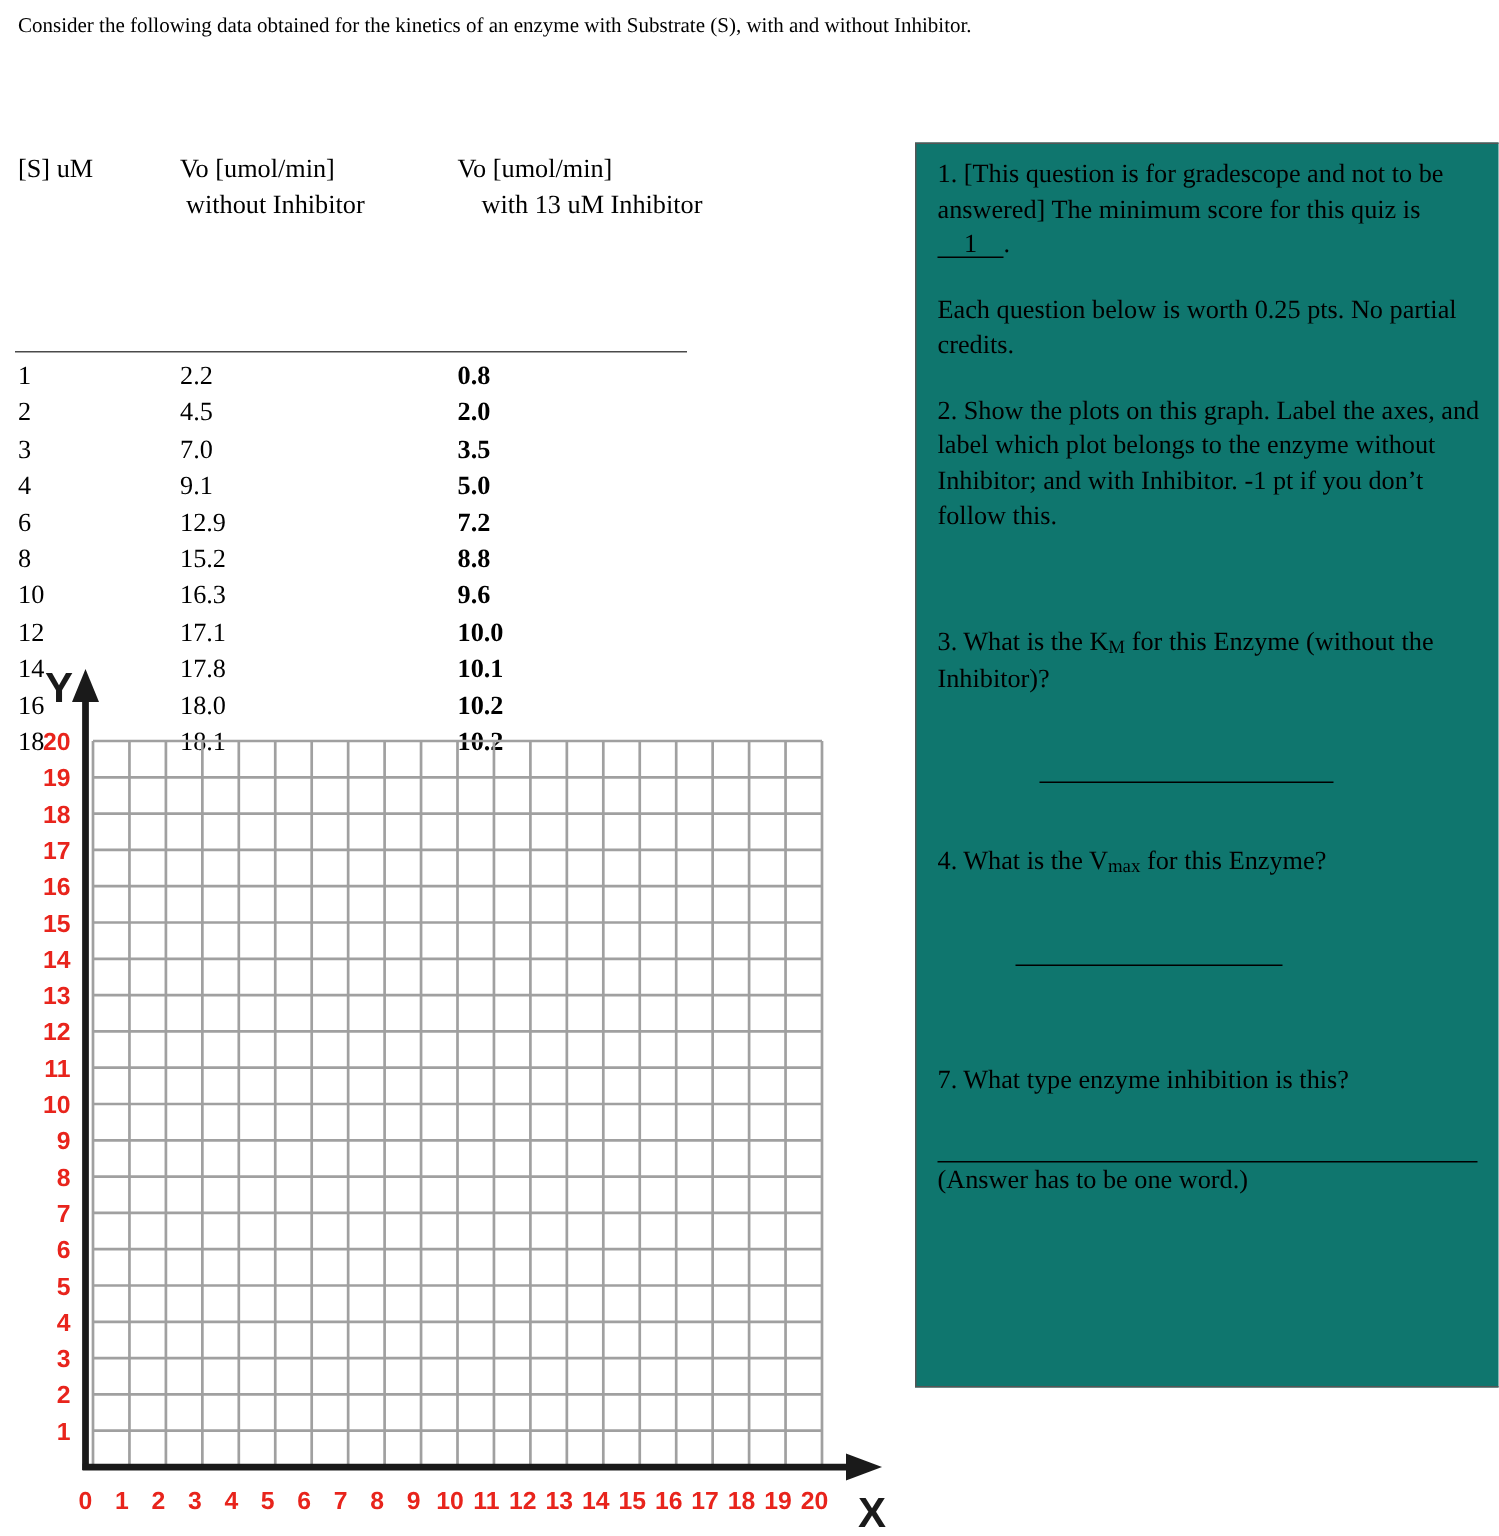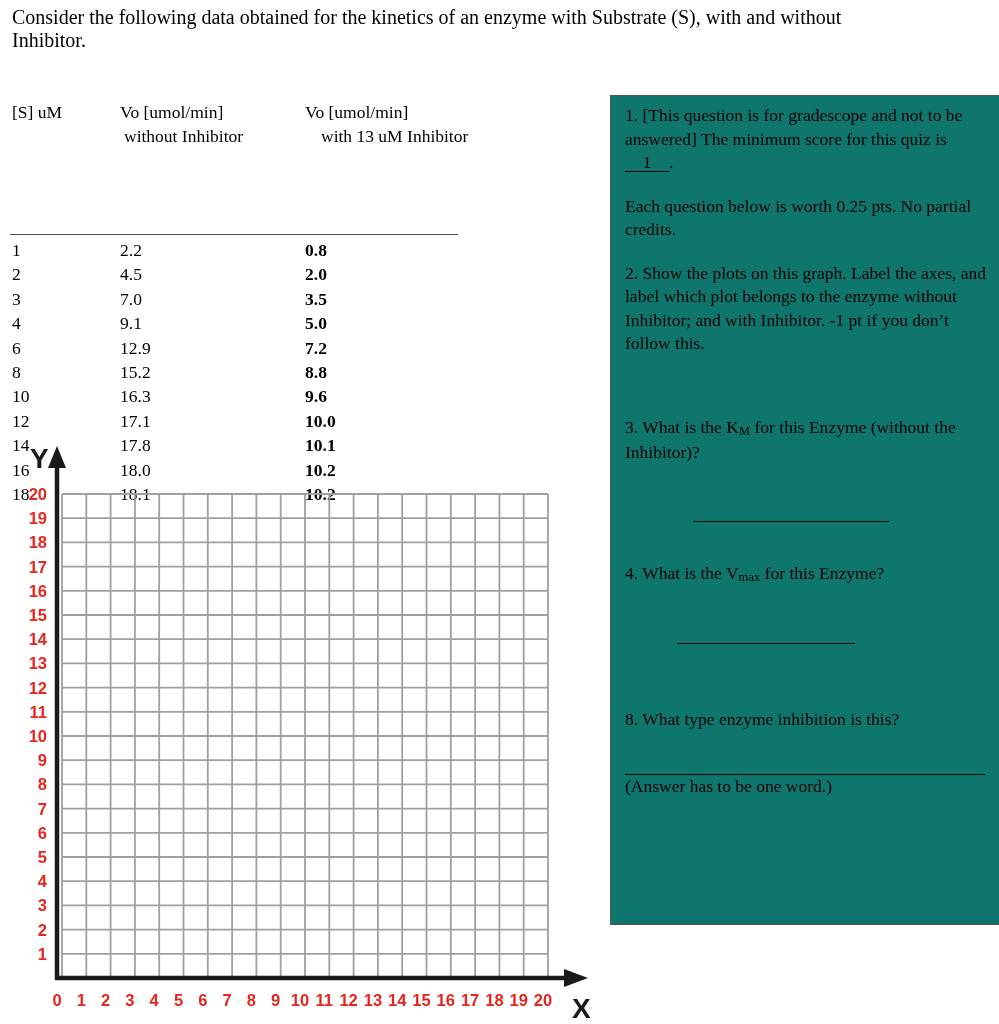--- a/index.html
+++ b/index.html
@@ -15,21 +15,21 @@
     color: #000000;
     overflow: hidden;
   }
 
   
   #intro {
     position: absolute;
     left: 12px;
     top: 6px;
     width: 900px;
-    font-size: 20px;
+    font-size: 14px;
     line-height: 23px;
   }
 
   
   #data-table {
     position: absolute;
     left: 12px;
     top: 84px;
     width: 520px;
   }
@@ -351,20 +351,20 @@
 
     <div class="qpara">
       <span>4. What is the V</span><sub>max</sub><span> for this Enzyme?</span>
     </div>
 
     <div class="ans-line q4"></div>
 
     <div class="spacer-lg"></div>
     <div class="spacer-md"></div>
 
-    <div class="qpara">8. What type enzyme inhibition is this?</div>
+    <div class="qpara">7. What type enzyme inhibition is this?</div>
 
     <div class="ans-line q5"></div>
 
     <div class="qpara">(Answer has to be one word.)</div>
 
   </div>
 </div>
 
 </body></html>

